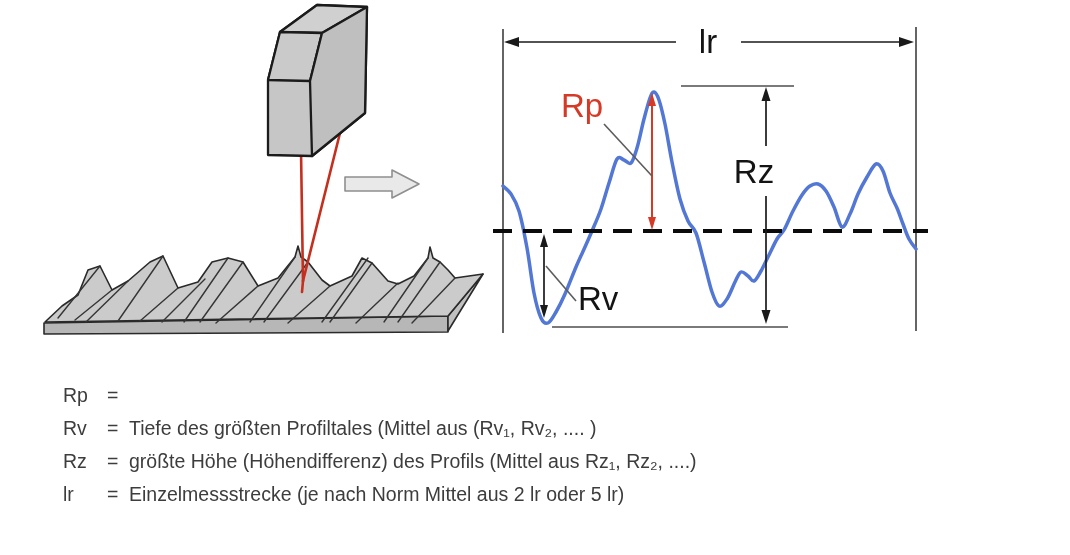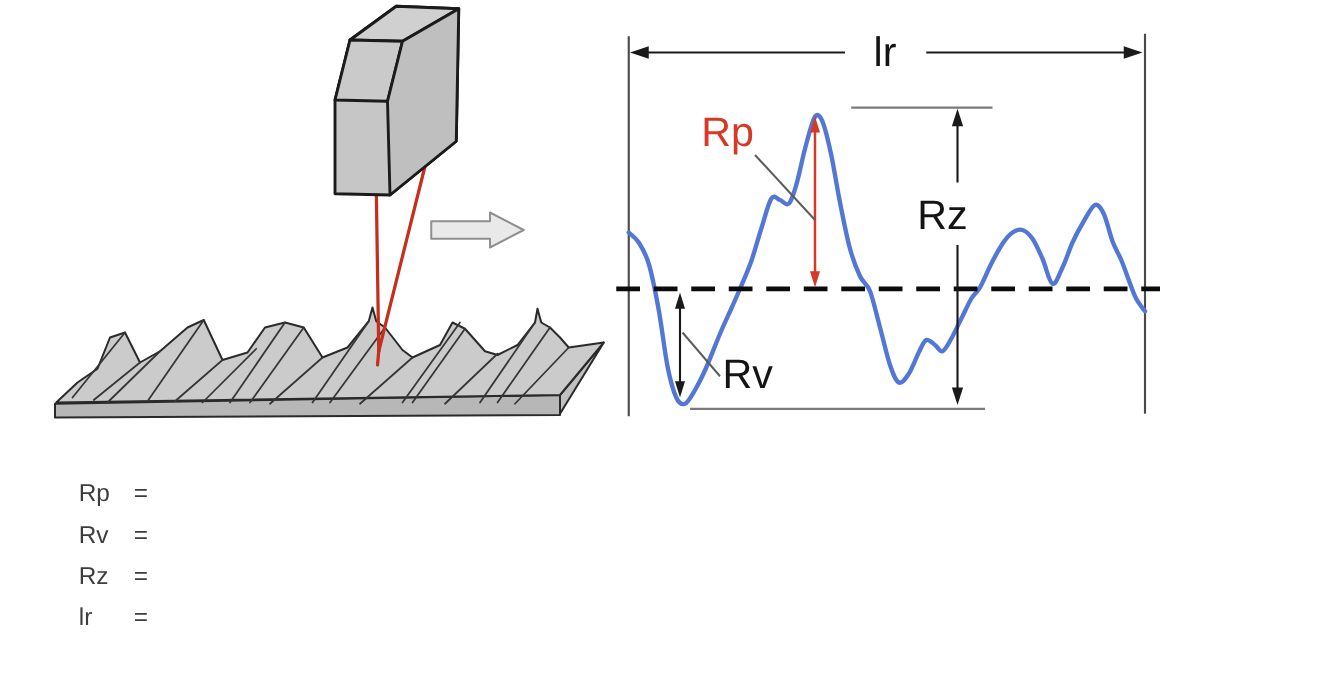--- a/index.html
+++ b/index.html
@@ -120,23 +120,26 @@
   </svg>
 
   <div class="defs">
     <div class="def-row">
       <span class="def-term">Rp</span>
       <span class="def-eq">=</span>
     </div>
     <div class="def-row">
       <span class="def-term">Rv</span>
       <span class="def-eq">=</span>
+      <span class="def-desc">Tiefe des größten Profiltales (Mittel aus (Rv₁, Rv₂, .... )</span>
     </div>
     <div class="def-row">
       <span class="def-term">Rz</span>
       <span class="def-eq">=</span>
+      <span class="def-desc">größte Höhe (Höhendifferenz) des Profils (Mittel aus Rz₁, Rz₂, ....)</span>
     </div>
     <div class="def-row">
       <span class="def-term">lr</span>
       <span class="def-eq">=</span>
+      <span class="def-desc">Einzelmessstrecke (je nach Norm Mittel aus 2 lr oder 5 lr)</span>
     </div>
   </div>
 </div>
 
 </body></html>

